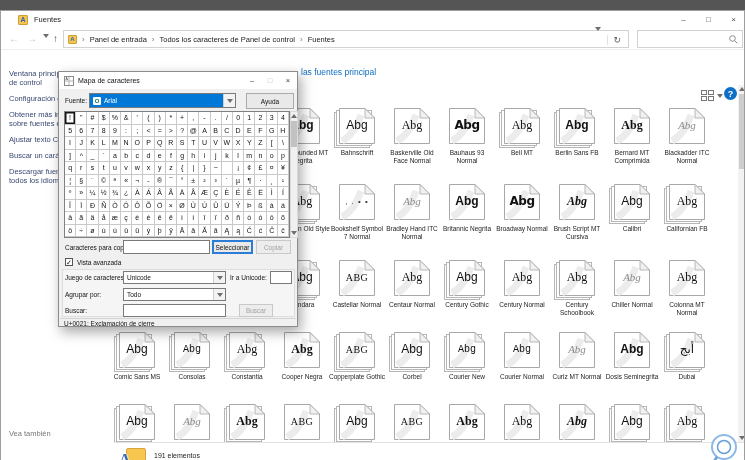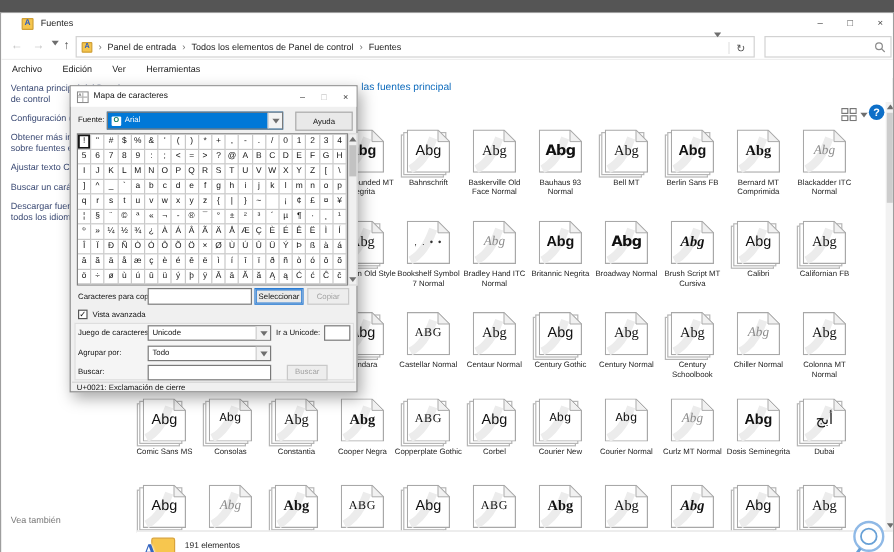--- a/index.html
+++ b/index.html
@@ -151,44 +151,38 @@
     <span class="navbtn" style="left:8px; color:#c0c0c0;">←</span>
     <span class="navbtn" style="left:26px; color:#c0c0c0;">→</span>
     <span class="navbtn" style="left:42px; top:8px;"><span class="tri-down"></span></span>
     <span class="navbtn" style="left:52px; color:#4a4a4a;">↑</span>
     <div class="addrbox">
       <span class="mini-fonts-icon" style="width:9px;height:9px;font-size:6px;">A</span>
       <div class="crumbs" style="margin-left:5px;">
           <span class="crumb-sep">›</span>
           <span>Panel de entrada</span>
           <span class="crumb-sep">›</span>
-          <span>Todos los elementos de Panel de control</span>
+          <span>Todos los caracteres de Panel de control</span>
           <span class="crumb-sep">›</span>
           <span>Fuentes</span>
         </div>
       <div class="addr-right">
         <span style="margin-right:6px;"><span class="tri-down"></span></span>
         <span style="font-size:9px;color:#555;border-left:1px solid #e3e3e3;padding:0 5px;">↻</span>
       </div>
     </div>
     <div class="searchbox">
       <input type="text" value="" style="">
       <svg class="search-mag" width="9" height="9" viewBox="0 0 9 9">
         <circle cx="3.5" cy="3.5" r="2.8" fill="none" stroke="#8a8a8a" stroke-width="1"></circle>
         <line x1="5.7" y1="5.7" x2="8.3" y2="8.3" stroke="#8a8a8a" stroke-width="1"></line>
       </svg>
     </div>
   </div>
 
-  <div class="menubar" id="menubar">
-      <span>Archivo</span>
-      <span>Edición</span>
-      <span>Ver</span>
-      <span>Herramientas</span>
-    </div>
 
   <div class="sidebar" id="sidebar">
       <div class="side-item">Ventana principal del Panel de control</div>
       <div class="side-item">Configuración de fuentes</div>
       <div class="side-item">Obtener más información sobre fuentes en línea</div>
       <div class="side-item">Ajustar texto ClearType</div>
       <div class="side-item">Buscar un carácter</div>
       <div class="side-item">Descargar fuentes para todos los idiomas</div>
     </div>
   <div class="see-also">

